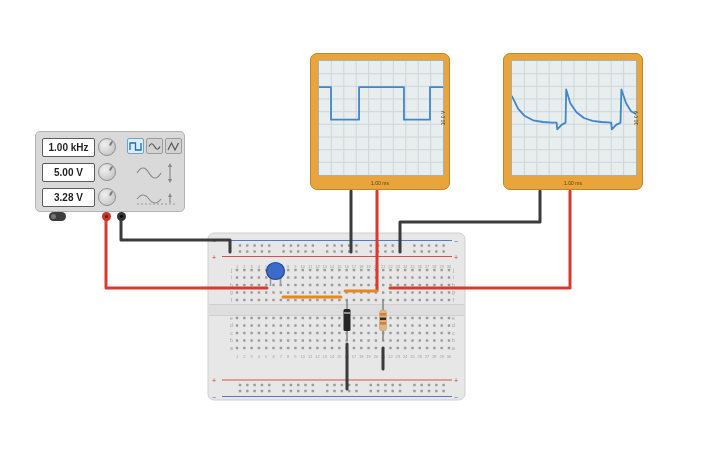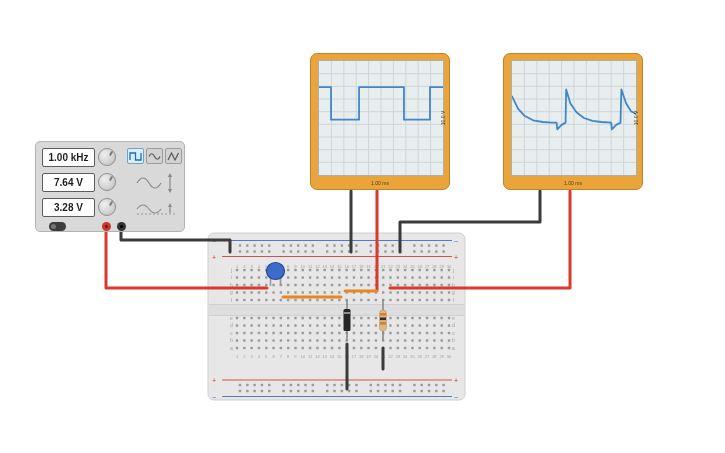--- a/index.html
+++ b/index.html
@@ -1,21 +1,21 @@
 <!DOCTYPE html>
 <html><head>
 <meta charset="utf-8">
 <style>
   html,body{margin:0;padding:0;background:#ffffff;font-family:"Liberation Sans",sans-serif;}
   .canvas{position:relative;width:725px;height:453px;background:#ffffff;overflow:hidden;}
   #scene{position:absolute;left:0;top:0;z-index:1;}
   #scene text{font-family:"Liberation Sans",sans-serif;}
 
   
-  .fngen{position:absolute;left:35px;top:141px;width:150px;height:91px;background:#d9d9d9;
+  .fngen{position:absolute;left:35px;top:131px;width:150px;height:81px;background:#d9d9d9;
          border:1px solid #b3b3b3;border-radius:5px;z-index:2;box-sizing:border-box;}
   .fg-disp{position:absolute;left:6px;width:53px;height:19px;background:#ffffff;border:1px solid #5c5c5c;
            border-radius:2px;font-size:10px;font-weight:bold;color:#1f1f1f;display:flex;
            align-items:center;justify-content:center;box-sizing:border-box;}
   .fg-knob{position:absolute;left:62px;width:18px;height:18px;border-radius:50%;box-sizing:border-box;
            background:radial-gradient(circle at 35% 35%,#efefef,#bdbdbd);border:1px solid #8f8f8f;}
   .fg-knob::after{content:'';position:absolute;left:11px;top:2px;width:2px;height:5px;background:#7a7a7a;
            border-radius:1px;transform:rotate(30deg);}
   .fg-btn{position:absolute;top:6px;width:17px;height:16px;background:#d2d2d2;border:1px solid #9c9c9c;
           border-radius:2px;padding:0;display:flex;align-items:center;justify-content:center;box-sizing:border-box;}
@@ -572,21 +572,21 @@
         <line x1="383" y1="329" x2="383" y2="341" stroke="#8a8a8a" stroke-width="1.6"></line>
         <rect x="379.5" y="310" width="7" height="21" rx="3" fill="#d9b98a" stroke="#b99a6b" stroke-width="0.6"></rect>
         <rect x="380" y="313" width="6" height="2.6" fill="#e07b28"></rect>
         <rect x="380" y="317.5" width="6" height="2.6" fill="#2e2e2e"></rect>
         <rect x="380" y="322" width="6" height="2.6" fill="#e07b28"></rect>
       </g>
     </svg>
 
   <div class="fngen">
     <div class="fg-disp" style="top:6px">1.00 kHz</div>
-    <div class="fg-disp" style="top:31px">7.64 V</div>
+    <div class="fg-disp" style="top:31px">5.00 V</div>
     <div class="fg-disp" style="top:56px">3.28 V</div>
 
     <div class="fg-knob" style="top:6px"></div>
     <div class="fg-knob" style="top:31px"></div>
     <div class="fg-knob" style="top:56px"></div>
 
     <button class="fg-btn sel" style="left:91px">
       <svg width="13" height="11" viewBox="0 0 13 11">
         <path d="M1 9 V2 H6.5 V9 H12 V2" fill="none" stroke="#1a6fb5" stroke-width="1.3"></path>
       </svg>

